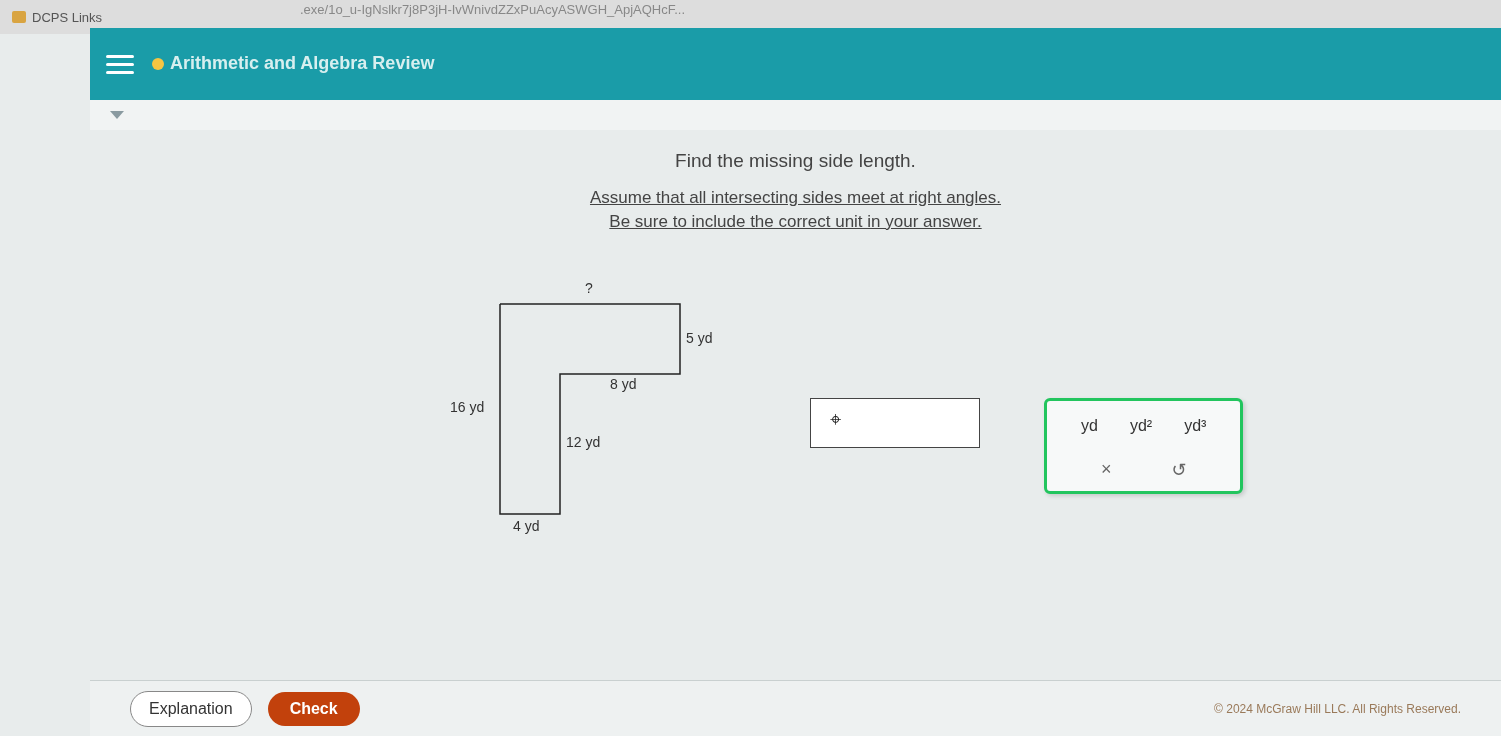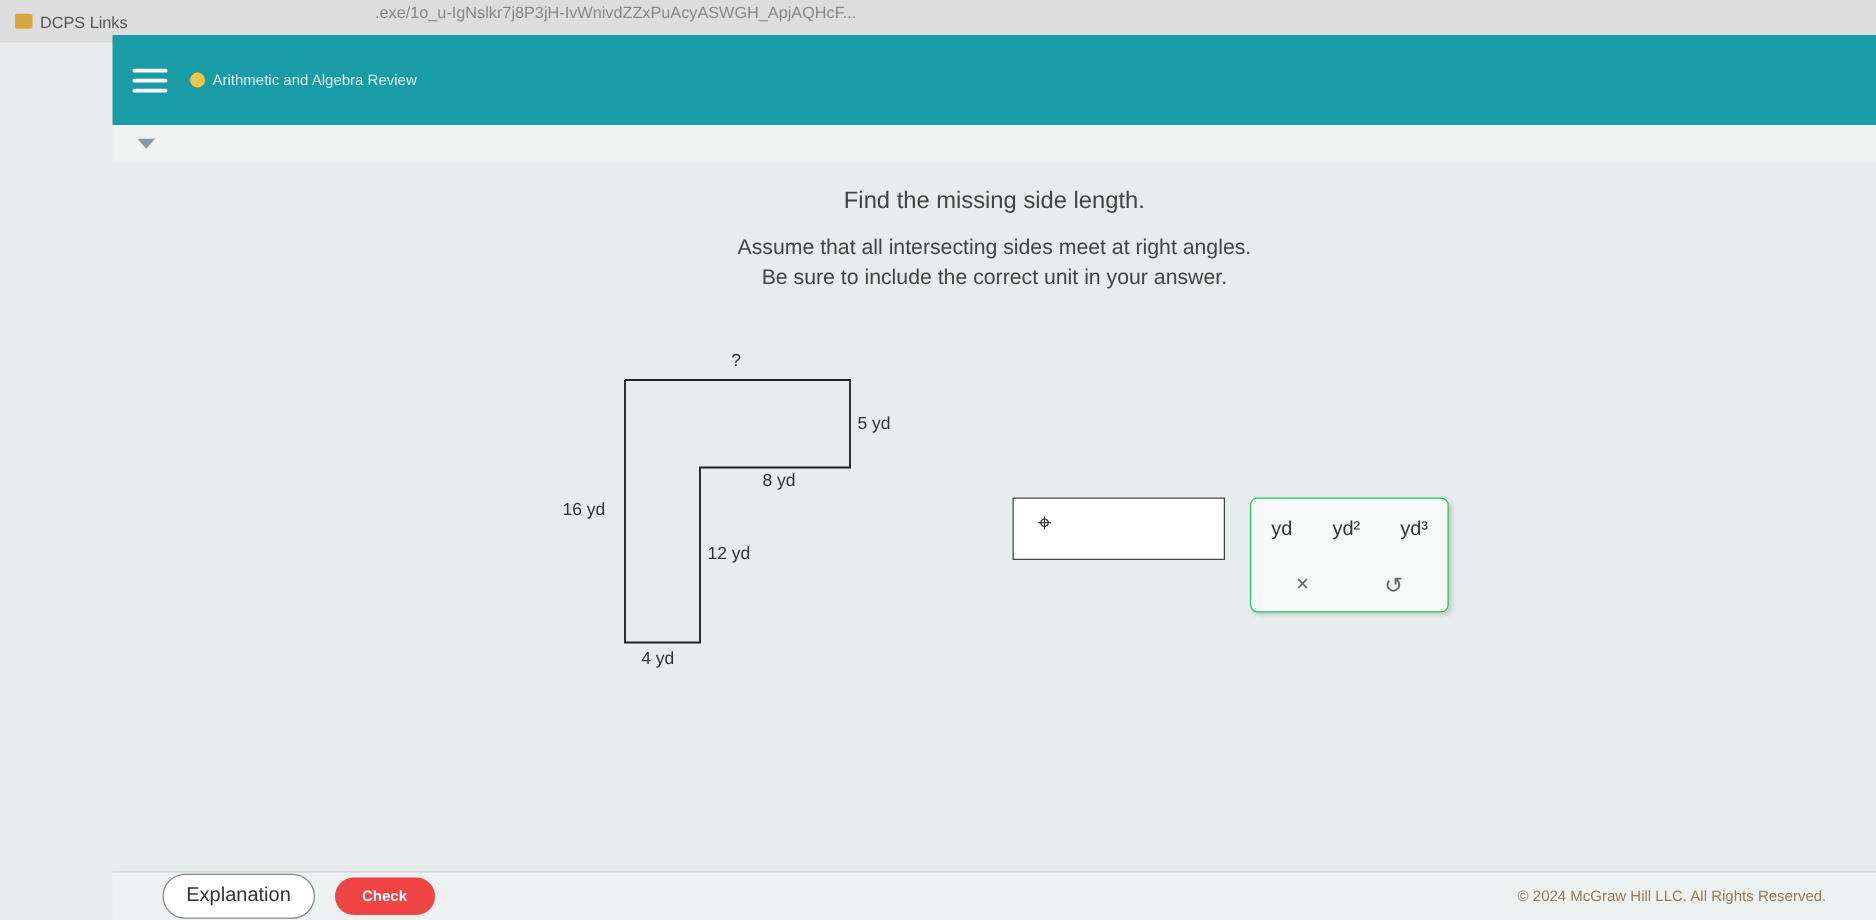--- a/index.html
+++ b/index.html
@@ -59,25 +59,26 @@
   cursor: pointer;
 }
 .hamburger span {
   display: block;
   height: 3px;
   background: #fff;
   border-radius: 2px;
 }
 .topic-text { line-height: 1.4; }
 .topic-breadcrumb {
-  font-size: 12px;
+  font-size: 18px;
   color: #d7efef;
   display: flex;
   align-items: center;
   gap: 6px;
+  font-weight: bold;
 }
 .sun-icon {
   width: 12px; height: 12px;
   background: #f5c542;
   border-radius: 50%;
   display: inline-block;
 }
 .topic-title {
   font-size: 18px;
   font-weight: bold;
@@ -104,20 +105,21 @@
 .instruction {
   font-size: 19px;
   color: #444;
   margin-bottom: 14px;
 }
 .subtext {
   font-size: 17px;
   color: #444;
   line-height: 1.4;
   margin-bottom: 40px;
+  text-decoration: underline;
 }
 .figure-area {
   position: relative;
   width: 700px;
   height: 300px;
   margin-left: 300px;
 }
 .figure-area svg { position: absolute; top: 0; left: 0; }
 .fig-label {
   position: absolute;
@@ -143,25 +145,26 @@
 }
 .cursor-icon {
   position: absolute;
   left: 20px;
   top: 10px;
   font-size: 20px;
   color: #222;
   pointer-events: none;
 }
 .unit-panel {
-  border: 1px solid #22c55e;
+  border: 3px solid #22c55e;
   border-radius: 6px;
   background: #f7f9f9;
-  padding: 10px 12px;
+  padding: 10px 30px;
   box-shadow: 2px 2px 4px rgba(0,0,0,0.15);
+  margin-left: 44px;
 }
 .unit-row {
   display: flex;
   gap: 24px;
   justify-content: center;
   align-items: center;
 }
 .unit-btn {
   font-size: 16px;
   color: #333;
@@ -173,44 +176,44 @@
   display: flex;
   gap: 60px;
   justify-content: center;
   color: #666;
 }
 .ctrl-btn { cursor: pointer; font-size: 18px; }
 .footer {
   position: absolute;
   left: 0; right: 0;
   bottom: 0;
-  height: 39px;
+  height: 56px;
   border-top: 1px solid #c9d0d0;
   background: #eef1f1;
   display: flex;
   align-items: center;
   padding: 0 40px;
   gap: 16px;
 }
 .explain-btn {
   border: 1px solid #888;
   border-radius: 20px;
   padding: 8px 18px;
   background: #fff;
   font-size: 16px;
   color: #333;
   cursor: pointer;
 }
 .check-btn {
   border: none;
   border-radius: 20px;
   padding: 8px 22px;
-  background: #ef4444;
+  background: #c2410c;
   color: #fff;
-  font-size: 12px;
+  font-size: 16px;
   font-weight: bold;
   cursor: pointer;
 }
 .copyright {
   margin-left: auto;
   font-size: 12px;
   color: #9a7a5a;
 }
 </style>
 </head>

